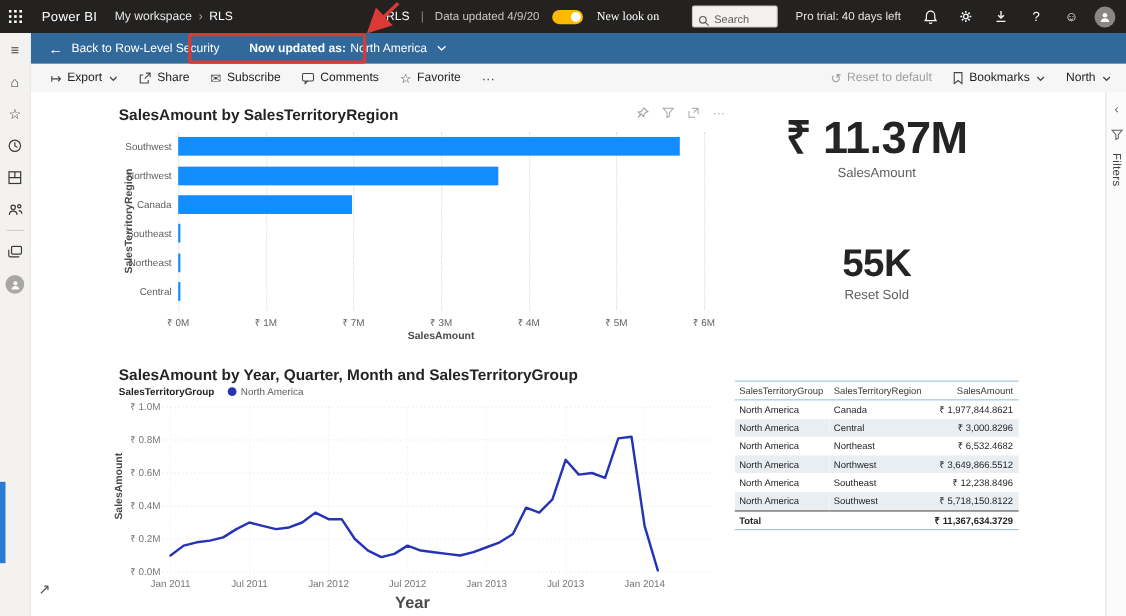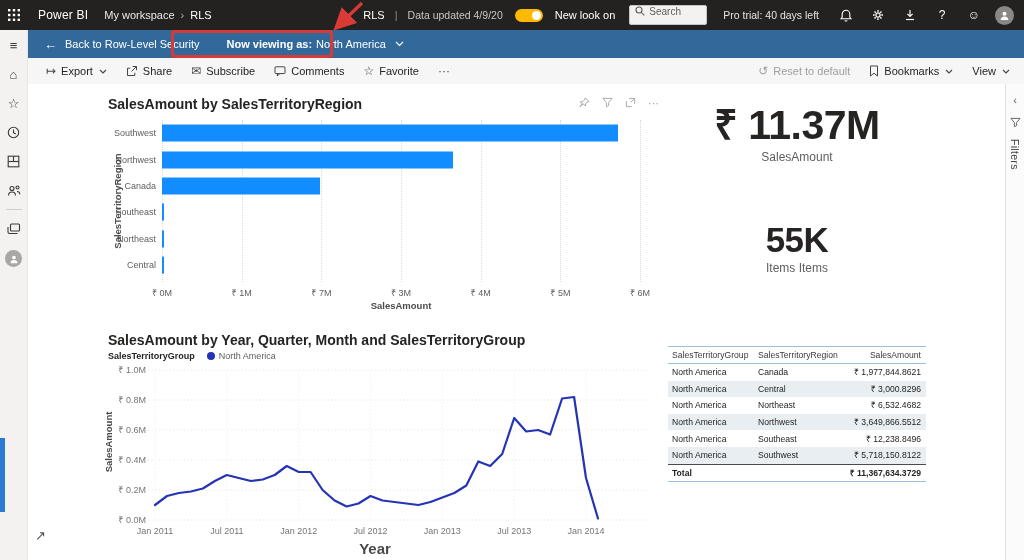--- a/index.html
+++ b/index.html
@@ -17,23 +17,23 @@
   .topbar .crumb { margin-left:16px; color:#e8e8e8; }
   .topbar .crumb-sep { margin:0 6px; color:#b5b3b1; font-size:11px; }
   .topbar .crumb-item { color:#fff; }
   .topbar .spacer { flex:1; }
   .tb-right { display:flex; align-items:center; gap:10px; padding-right:10px; }
   .tb-right .rpt { color:#fff; }
   .tb-right .sep { color:#8a8886; }
   .tb-right .updated { color:#c8c6c4; font-size:10.5px; }
   .toggle { width:28px; height:13px; border-radius:7px; background:var(--toggle-on); position:relative; cursor:pointer; margin:0 2px; }
   .toggle .knob { position:absolute; right:2px; top:2px; width:9px; height:9px; border-radius:50%; background:#fff; }
-  .newlook { color:#fff; margin-right:4px; }
+  .newlook { color:#fff; margin-right:20px;font-family:Liberation Serif, serif; }
   .searchbox { width:78px; height:20px; background:#f3f2f1; border:1px solid #c8c6c4; border-radius:2px;
-               display:flex; align-items:flex-start; padding:0 5px; gap:4px; }
+               display:flex; align-items:flex-end; padding:0 5px; gap:4px; }
   .searchbox input { border:0; outline:0; background:transparent; width:52px; font-size:10px; color:#323130;
                      font-family:"Liberation Sans", sans-serif; }
   .searchbox input::placeholder { color:#605e5c; }
   .protrial { color:#e4e2e0; font-size:10.5px; margin:18px 6px; }
   .tb-icon { width:22px; height:22px; display:flex; align-items:center; justify-content:center; cursor:pointer; color:#fff; }
   .tb-icon.txt { font-size:12px; }
   .avatar { width:19px; height:19px; border-radius:50%; background:#8a8886; display:flex; align-items:center; justify-content:center; cursor:pointer; }
 
   
   .sidenav { position:absolute; left:0; top:30px; width:28px; height:530px; background:#f3f2f1;
@@ -252,21 +252,21 @@
     </span>
   </div>
   <div class="scroll-indicator"></div>
 
   <div class="viewbar">
     <span class="back-btn">
       <span class="arrow">←</span>
       <span>Back to Row-Level Security</span>
     </span>
     <span class="viewing-pill">
-      <span class="lbl">Now viewing as:</span>
+      <span class="lbl">Now updated as:</span>
       <span>North America</span>
       <span class="chev">
         <svg class="ic" width="9" height="6" viewBox="0 0 9 6" fill="none" stroke="#fff" stroke-width="1.2">
             <polyline points="1,1 4.5,4.5 8,1"></polyline>
           </svg>
       </span>
     </span>
   </div>
 
   <div class="toolbar">
@@ -321,21 +321,21 @@
           </svg>
         </span>
       <span>Bookmarks</span>
       <span class="chevd">
           <svg class="ic" width="8" height="5" viewBox="0 0 8 5" fill="none" stroke="#464542" stroke-width="1.1">
             <polyline points="1,1 4,4 7,1"></polyline>
           </svg>
         </span>
     </span>
     <span class="tool-item">
-      <span>View</span>
+      <span>North</span>
       <span class="chevd">
           <svg class="ic" width="8" height="5" viewBox="0 0 8 5" fill="none" stroke="#464542" stroke-width="1.1">
             <polyline points="1,1 4,4 7,1"></polyline>
           </svg>
         </span>
     </span>
   </div>
 
   <div class="canvas">
 
@@ -408,21 +408,21 @@
       <div class="bar-xlabel">SalesAmount</div>
       <div class="rot-label" style="left:-55px; top:103px;">SalesTerritoryRegion</div>
     </div>
 
     <div class="card card-sales">
       <div class="val">₹ 11.37M</div>
       <div class="lbl">SalesAmount</div>
     </div>
     <div class="card card-items">
       <div class="val">55K</div>
-      <div class="lbl">Items Items</div>
+      <div class="lbl">Reset Sold</div>
     </div>
 
     <div class="visual-line">
       <div class="visual-title">SalesAmount by Year, Quarter, Month and SalesTerritoryGroup</div>
       <div class="legend">
         <span class="lt">SalesTerritoryGroup</span>
         <span class="dot"></span>
         <span class="sname">North America</span>
       </div>
       <svg class="line-svg" id="line-svg" width="580" height="176" viewBox="0 0 580 176">

